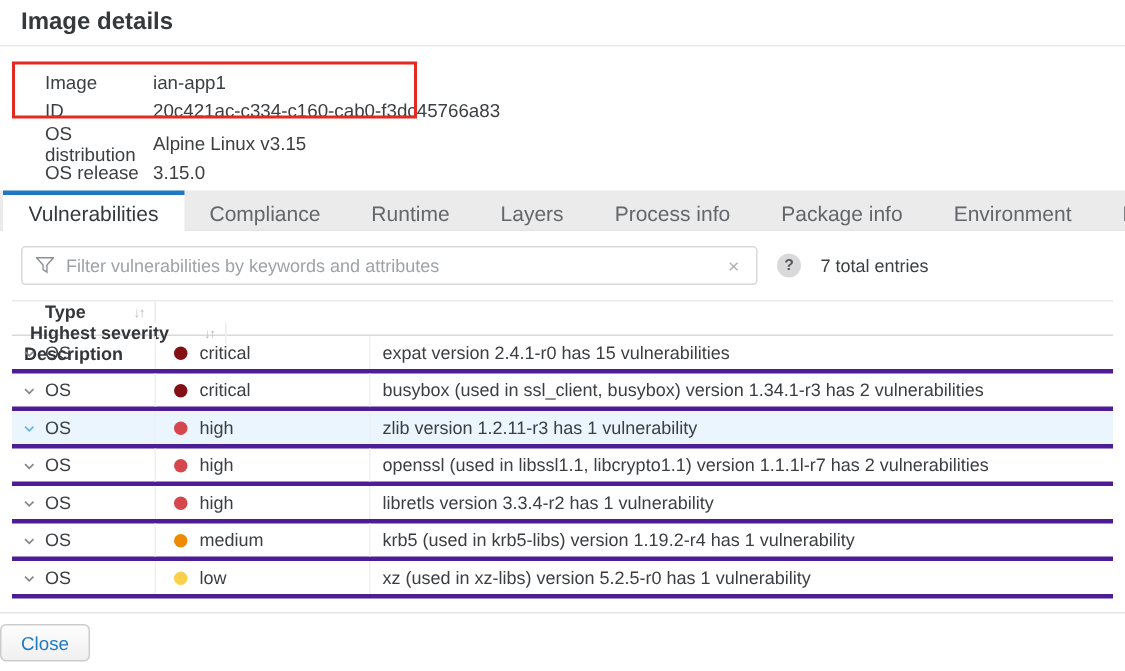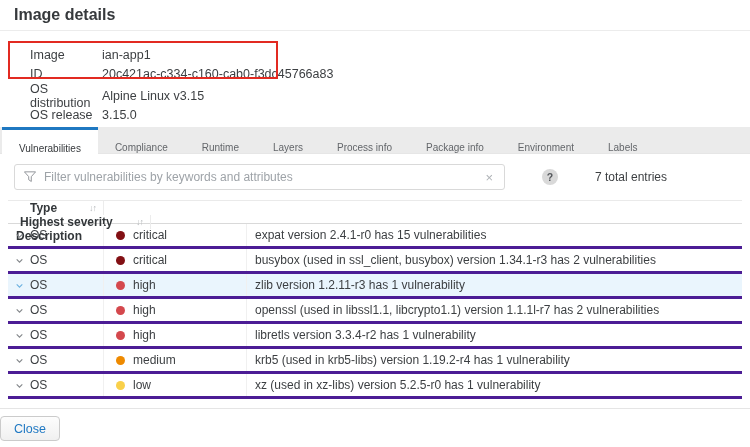--- a/index.html
+++ b/index.html
@@ -17,25 +17,25 @@
   .details { position:relative; height:96px; }
   .red-box { position:absolute; left:8px; top:10px; width:270px; height:38px; border:2px solid #e22a21; pointer-events:none; }
   .detail-rows { padding-top:14px; }
   .detail-row { height:19px; display:flex; align-items:center; font-size:12.5px; padding-left:30px; }
   .detail-row:nth-child(3) { margin-top:3px; }
   .detail-label { width:72px; color:#3c3f42; flex:0 0 72px; }
   .detail-value { color:#3c3f42; }
 
   
   .tabs { height:27px; background:#ebebeb; display:flex; padding-left:2px; border-bottom:1px solid #e6e6e6; }
-  .tab { padding:0 17px; display:flex; align-items:flex-end; font-size:10px; color:#63666a; border-top:3px solid transparent; cursor:pointer; white-space:nowrap; }
+  .tab { padding:0 17px; display:flex; align-items:center; font-size:14px; color:#63666a; border-top:3px solid transparent; cursor:pointer; white-space:nowrap; }
   .tab.active { background:#fff; color:#36393c; font-weight:400; border-top-width:3px; margin-bottom:-1px; }
 
   
-  .filter-bar { height:46px; display:flex; align-items:center; padding-left:14px;gap:24px; }
+  .filter-bar { height:46px; display:flex; align-items:center; padding-left:14px; }
   .filter-input-wrap { width:491px; height:26px; border:1px solid #d9d9d9; border-radius:3px; display:flex; align-items:center; padding:0 9px; background:#fff; }
   .funnel { display:flex; align-items:center; margin-right:8px; }
   .filter-input-wrap input { border:none; outline:none; flex:1; font-size:12px; font-family:inherit; color:#3c3f42; background:transparent; }
   .filter-input-wrap input::placeholder { color:#9ea3a8; }
   .clear-x { color:#aeb2b6; font-size:13px; line-height:1; cursor:pointer; padding:2px; }
   .help-circle { width:16px; height:16px; border-radius:50%; background:#d9d9d9; color:#55585c; font-size:10.5px; font-weight:bold; display:flex; align-items:center; justify-content:center; margin-left:13px; cursor:pointer; flex:0 0 16px; }
   .total-entries { margin-left:13px; font-size:12px; color:#3c3f42; white-space:nowrap; }
 
   
   .table { margin:0 8px; }

